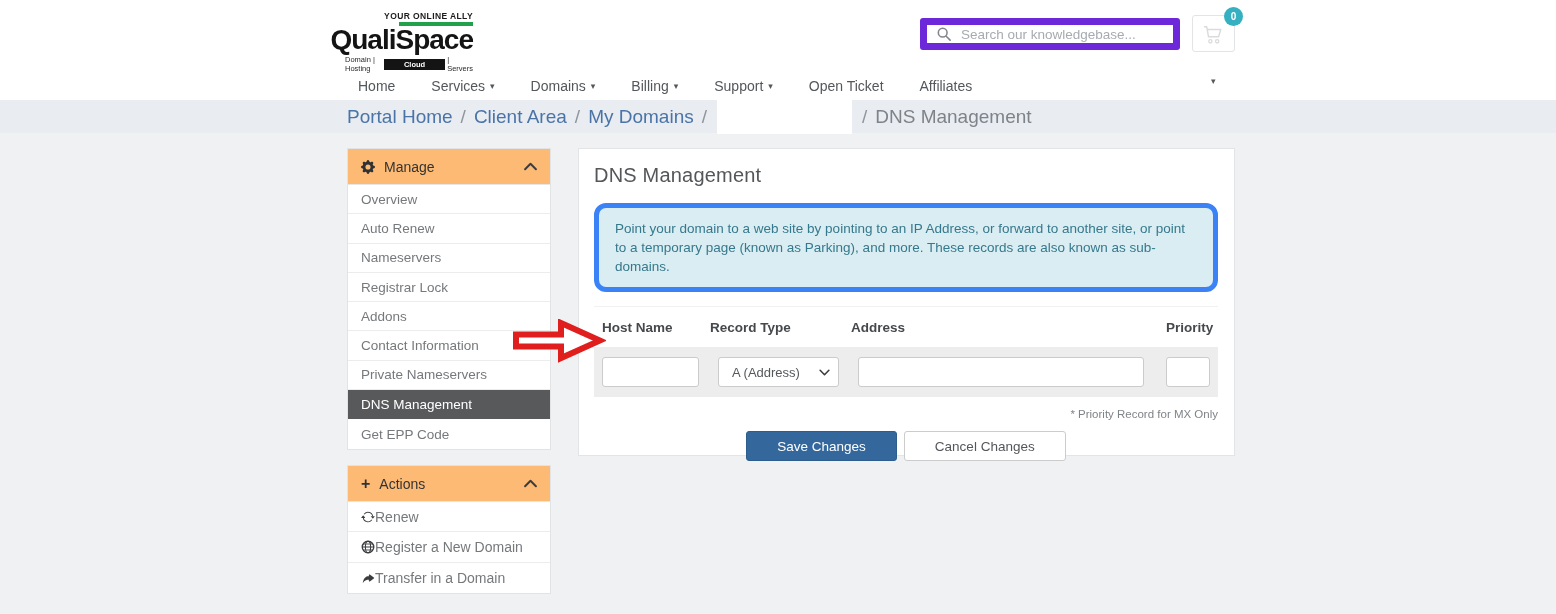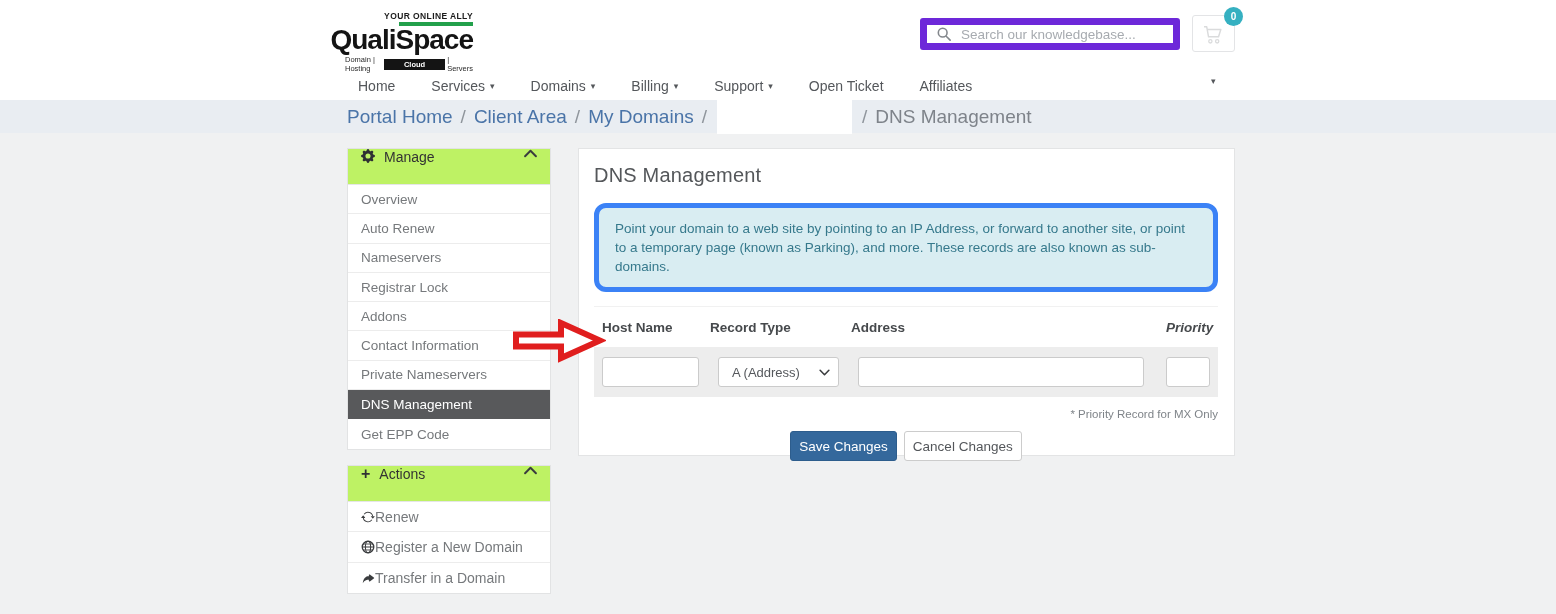--- a/index.html
+++ b/index.html
@@ -41,51 +41,51 @@
   .crumb-bar { position:absolute; left:0; top:100px; width:1556px; height:33px; background:#e9edf2; display:flex; align-items:center; padding-left:347px; font-size:19px; }
   .crumb-bar a { color:#4a74a8; text-decoration:none; cursor:pointer; }
   .crumb-sep { color:#8f959c; margin:0 8px; }
   .crumb-current { color:#7e838a; }
   .crumb-redacted { width:135px; height:35px; background:#ffffff; margin:0 2px; }
 
   
   .side-card { position:absolute; left:347px; width:204px; background:#fff; border:1px solid #e2e3e4; }
   .side-card.manage { top:148px; }
   .side-card.actions { top:465px; }
-  .side-head { height:36px; background:#bef264; border-bottom:1px solid #e5e6e7; display:flex; padding:0 13px; }
+  .side-head { height:36px; background:#fdba74; border-bottom:1px solid #e5e6e7; display:flex; align-items:center; padding:0 13px; }
   .side-head .htitle { font-size:14px; color:#333; margin-left:9px; flex:1; }
   .side-head .plus-glyph { font-size:16px; font-weight:bold; color:#2f3133; line-height:1; }
   .side-item { height:29.3px; display:flex; align-items:center; padding:0 13px; font-size:13.5px; color:#76797c; border-bottom:1px solid #ececec; cursor:pointer; background:#fff; }
   .side-item:last-child { border-bottom:none; }
   .side-item.active { background:#58595b; color:#ffffff; border-bottom-color:#58595b; }
   .act-item { height:30.3px; display:flex; align-items:center; padding:0 13px; font-size:14px; color:#76797c; border-bottom:1px solid #ececec; cursor:pointer; }
   .act-item:last-child { border-bottom:none; }
   .act-item svg { flex:0 0 auto; }
 
   
   .main-card { position:absolute; left:578px; top:148px; width:657px; height:308px; background:#fff; border:1px solid #e3e4e5; padding:15px 16px 0 15px; }
   .main-title { font-size:20px; font-weight:normal; color:#54575a; letter-spacing:.2px; }
   .info-box { margin-top:16px; background:#d9edf2; border:5px solid #3b82f6; border-radius:12px; padding:11px 16px; font-size:13.5px; line-height:19px; color:#36798c; }
   .dns-table { margin-top:14px; border-top:1px solid #f1f1f1; padding-top:13px; }
   .head-row { display:flex; padding:0 8px; font-size:13.5px; font-weight:bold; color:#46494c; }
   .col-host { width:108px; }
   .col-type { width:141px; }
   .col-addr { flex:1; }
-  .col-prio { width:44px; text-align:right;font-style:italic; }
+  .col-prio { width:44px; text-align:right; }
   .input-band { margin-top:12px; background:#ededed; padding:10px 8px; display:flex; align-items:center; }
   .ctl { height:30px; border:1px solid #cbcbcb; border-radius:3px; background:#fff; font-family:inherit; font-size:13px; color:#55585c; outline:none; }
   .ctl-host { width:97px; padding:0 8px; margin-right:19px; }
   .selwrap { position:relative; width:121px; margin-right:19px; }
   .ctl-type { width:121px; appearance:none; -webkit-appearance:none; padding:0 24px 0 13px; cursor:pointer; }
   .selwrap svg { position:absolute; right:9px; top:12px; pointer-events:none; }
   .ctl-addr { flex:1; padding:0 8px; margin-right:22px; }
   .ctl-prio { width:44px; padding:0 6px; }
   .mx-note { margin-top:11px; text-align:right; font-size:11.5px; color:#7f8489; }
   .btn-row { margin-top:11px; display:flex; justify-content:center; gap:7px; }
-  .btn { height:30px; font-family:inherit; font-size:13.5px; border-radius:3px; padding:0 8px; cursor:pointer; }
+  .btn { height:30px; font-family:inherit; font-size:13.5px; border-radius:3px; padding:0 30px; cursor:pointer; }
   .btn-save { background:#34689c; border:1px solid #2d5d8d; color:#ffffff; }
   .btn-cancel { background:#ffffff; border:1px solid #cccccc; color:#53565a; }
 
   
   .red-arrow { position:absolute; left:512px; top:319px; }
 </style>
 </head>
 <body>
 
 <div class="page">

